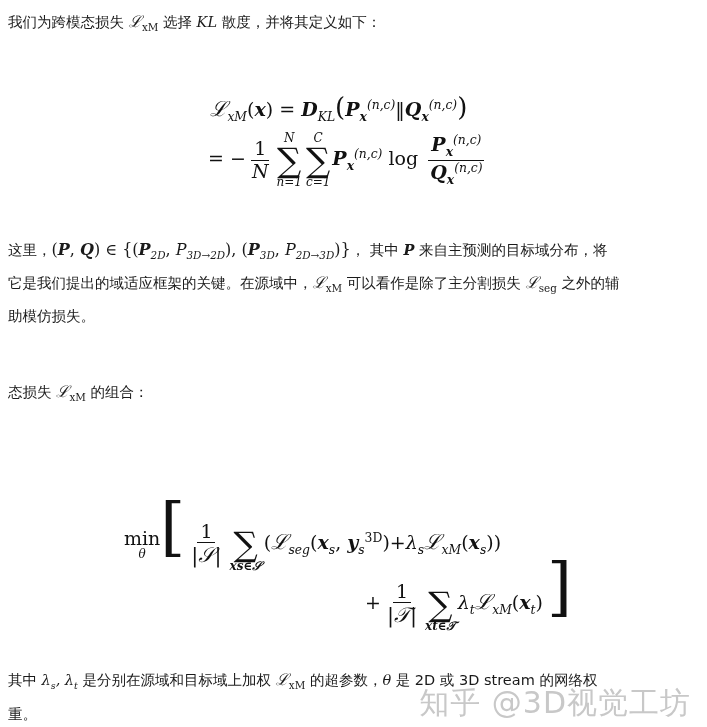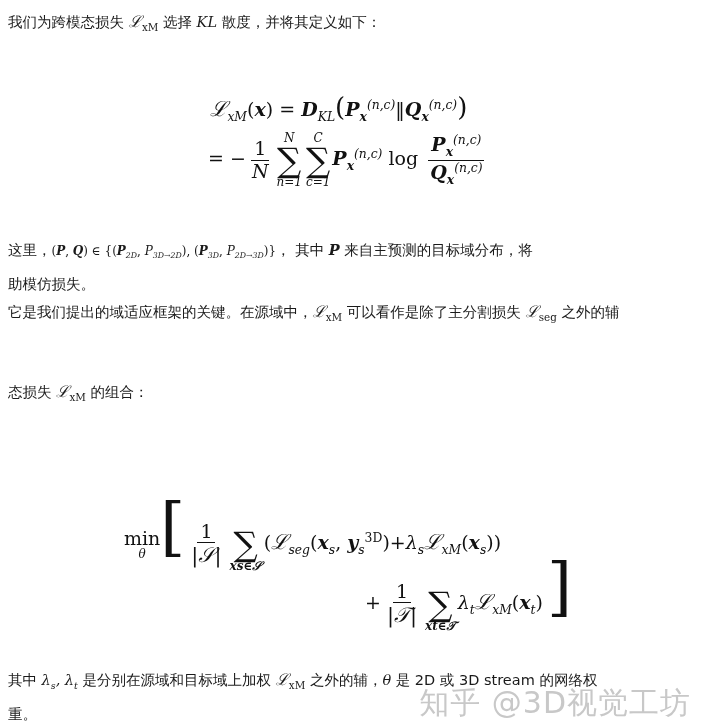--- a/index.html
+++ b/index.html
@@ -46,26 +46,26 @@
       <span class="sig">∑</span>
       <span class="lim">c=1</span>
     </span><span class="mb">P</span><sub class="mb">x</sub><sup>(n,c)</sup> <span>log</span> <span class="frac">
       <span class="num"><span class="mb">P</span><sub class="mb">x</sub><sup>(n,c)</sup></span>
       <span class="den"><span class="mb">Q</span><sub class="mb">x</sub><sup>(n,c)</sup></span>
     </span>
 </div>
 
 <div class="p" style="top:236px;">
   <div>
-    <span>这里，</span><span class="rm" style="font-size:12px;margin-top:11px;">(<b class="mb">P</b>, <b class="mb">Q</b>) ∈ {(<b class="mb">P</b><sub>2D</sub>, <i>P</i><sub>3D→2D</sub>), (<b class="mb">P</b><sub>3D</sub>, <i>P</i><sub>2D→3D</sub>)}</span><span>， 其中 </span><b class="mb">P</b><span> 来自主预测的目标域分布，将</span>
+    <span>这里，</span><span class="rm" style="font-size:16px;margin-top:11px;">(<b class="mb">P</b>, <b class="mb">Q</b>) ∈ {(<b class="mb">P</b><sub>2D</sub>, <i>P</i><sub>3D→2D</sub>), (<b class="mb">P</b><sub>3D</sub>, <i>P</i><sub>2D→3D</sub>)}</span><span>， 其中 </span><b class="mb">P</b><span> 来自主预测的目标域分布，将</span>
   </div>
-  <div>助模仿损失。</div>
   <div>
     <span>它是我们提出的域适应框架的关键。在源域中，</span><span class="cal"><span>ℒ</span><sub class="rm">xM</sub></span><span> 可以看作是除了主分割损失 </span><span class="cal"><span>ℒ</span><sub class="rm">seg</sub></span><span> 之外的辅</span>
   </div>
+  <div>助模仿损失。</div>
 </div>
 
 <div class="p" style="top:378px;">
   <div>
     <span>态损失 </span><span class="cal"><span>ℒ</span><sub class="rm">xM</sub></span><span> 的组合：</span>
   </div>
 </div>
 
 <div class="eq" style="left:122px;top:488px;margin-top:7px;">
   <span class="sum" style="margin-right:0;">
@@ -86,18 +86,18 @@
       <span class="den cal">|𝒯|</span>
     </span><span class="sum">
       <span class="lim">&nbsp;</span>
       <span class="sig">∑</span>
       <span class="lim mb">xt∈𝒯</span>
     </span><span class="m">λ</span><sub class="m">t</sub><span class="cal">ℒ</span><sub>xM</sub><span>(</span><span class="mb">x</span><sub class="m">t</sub><span>)</span><span class="bracket" style="margin-left:4px;">]</span>
 </div>
 
 <div class="p" style="top:666px;">
   <div>
-    <span>其中 </span><span class="m"><span>λ</span><sub>s</sub>, <span>λ</span><sub>t</sub></span><span> 是分别在源域和目标域上加权 </span><span class="cal"><span>ℒ</span><sub class="rm">xM</sub></span><span> 之外的辅，</span><span class="m">θ</span><span> 是 2D 或 3D stream 的网络权</span>
+    <span>其中 </span><span class="m"><span>λ</span><sub>s</sub>, <span>λ</span><sub>t</sub></span><span> 是分别在源域和目标域上加权 </span><span class="cal"><span>ℒ</span><sub class="rm">xM</sub></span><span> 的超参数，</span><span class="m">θ</span><span> 是 2D 或 3D stream 的网络权</span>
   </div>
   <div>重。</div>
 </div>
 
 <div class="watermark">知乎 @3D视觉工坊</div>
 
 </body></html>

